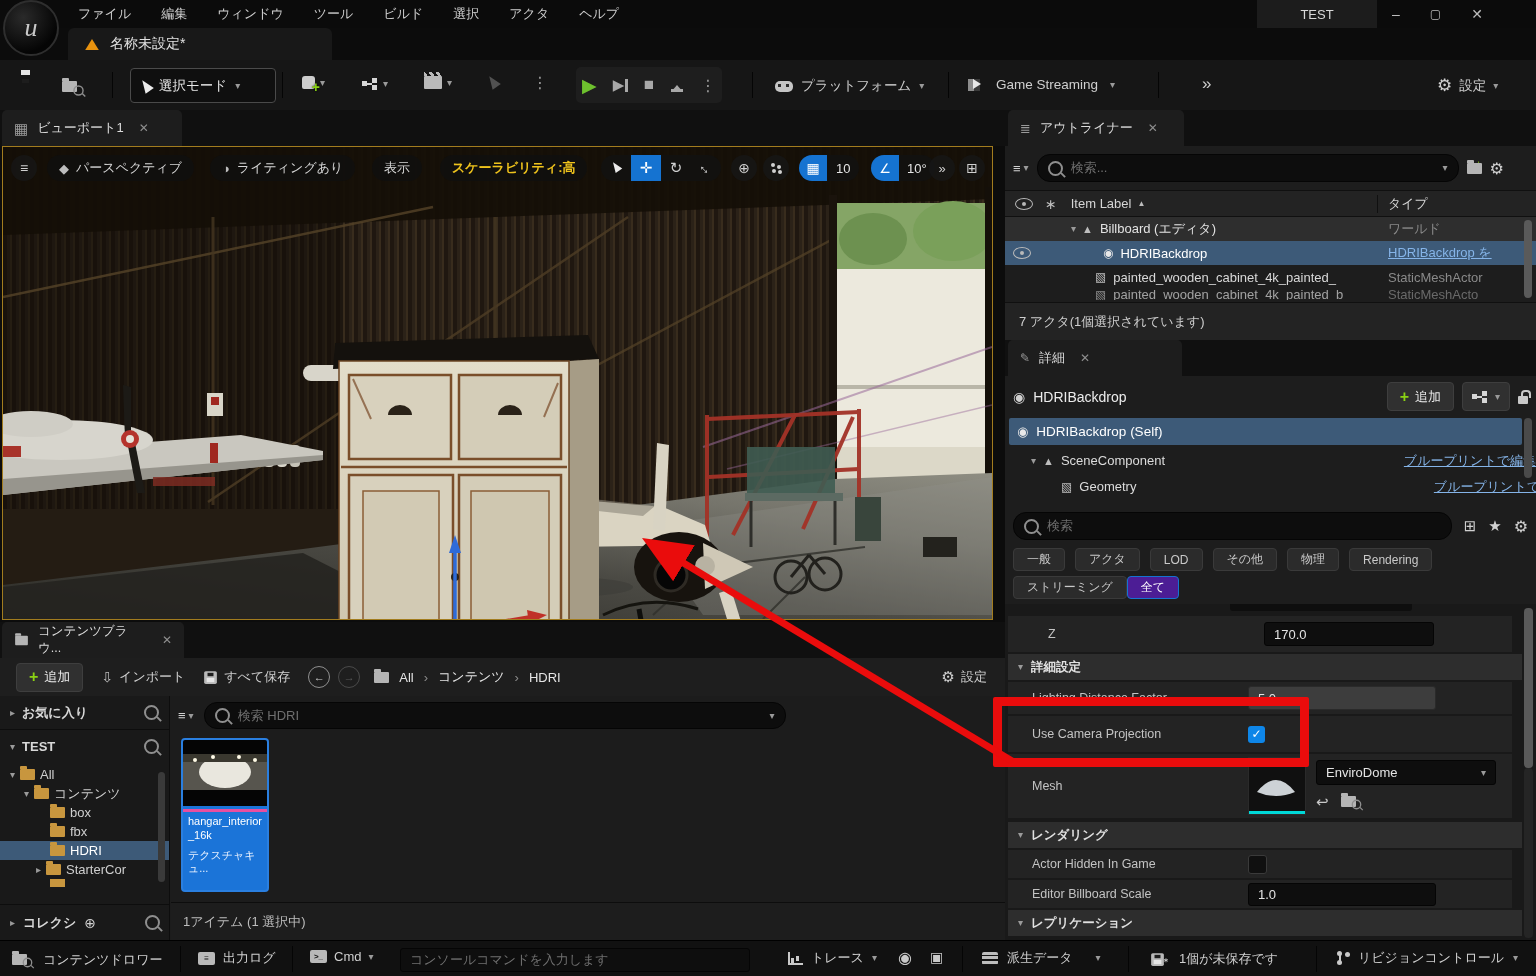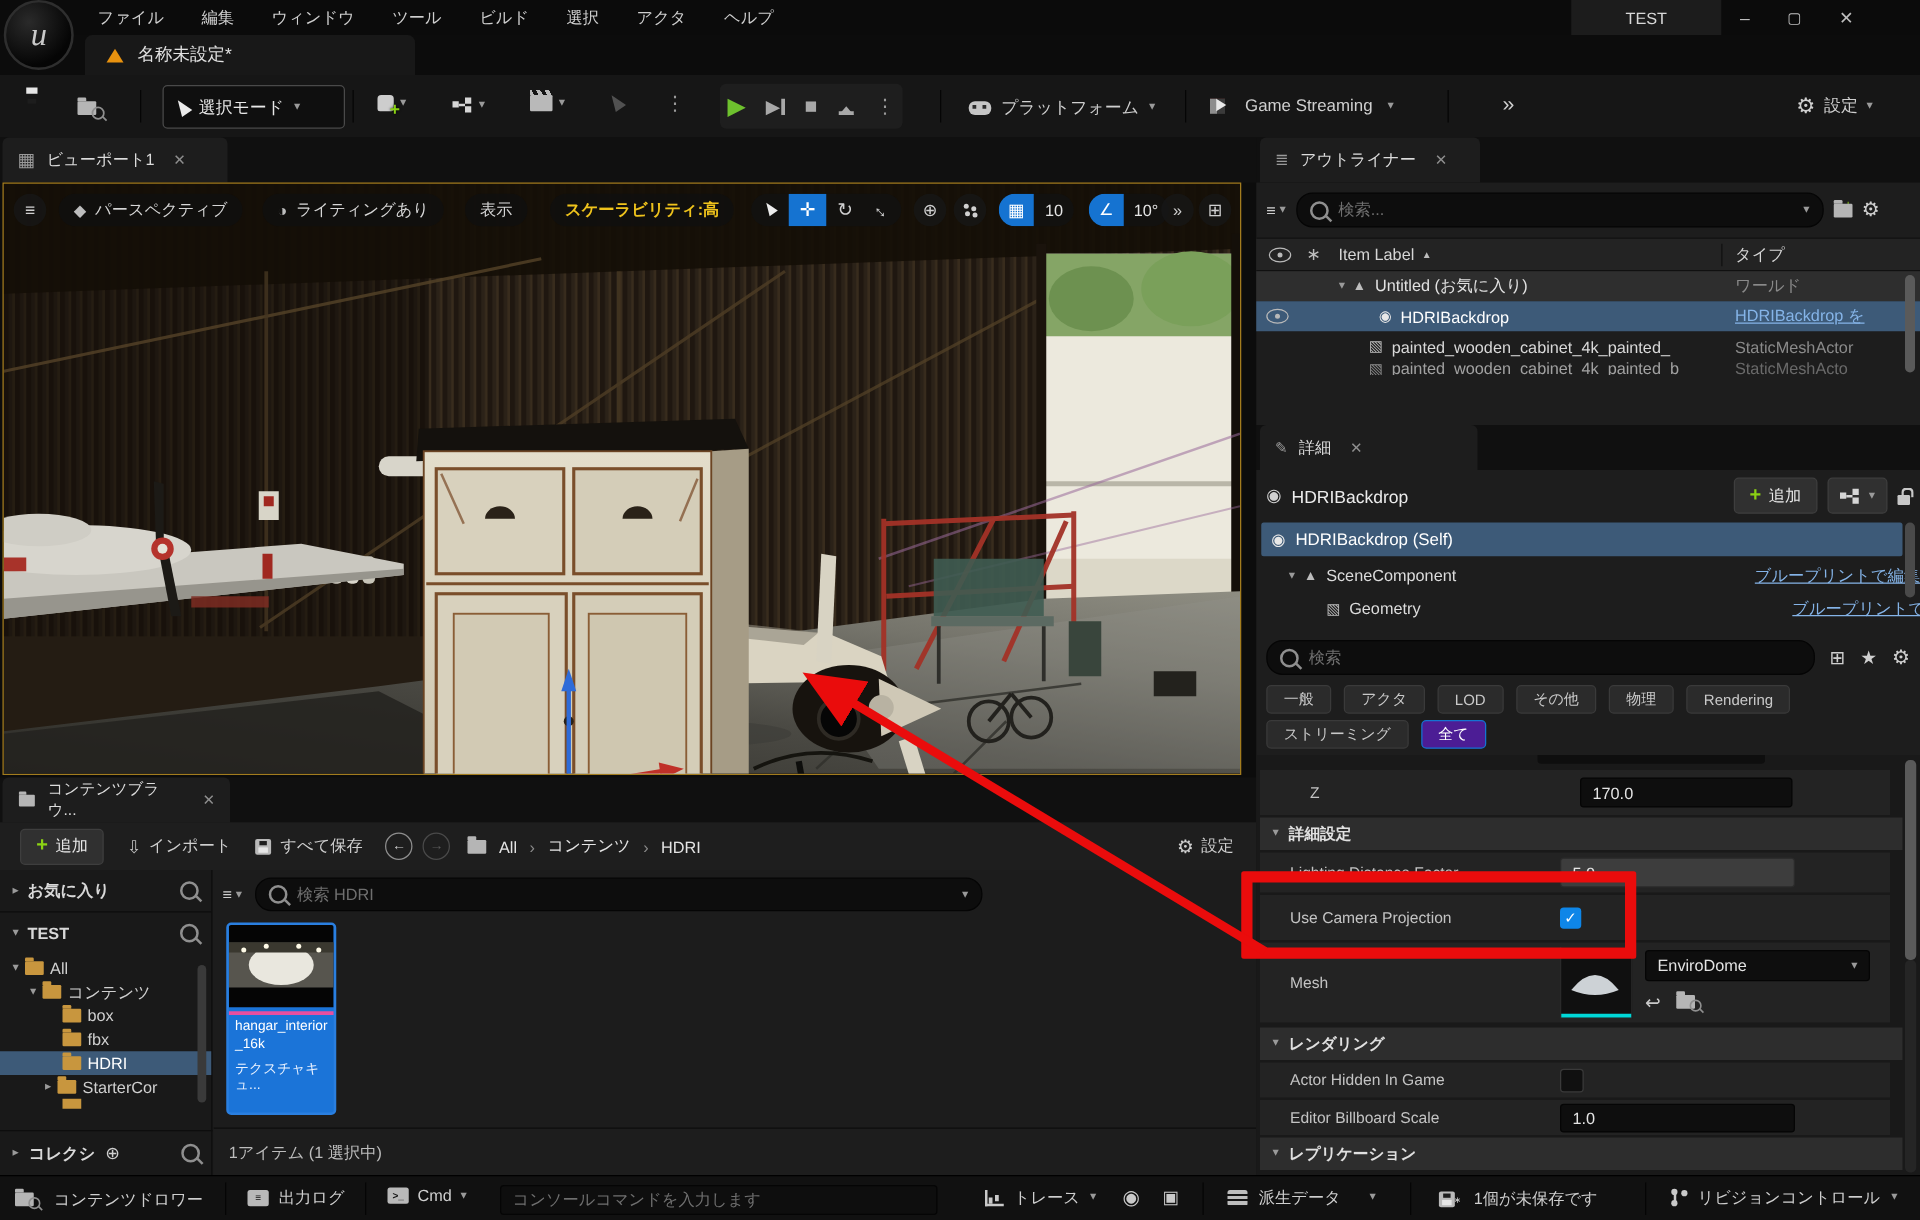--- a/index.html
+++ b/index.html
@@ -523,21 +523,21 @@
         <span style="color:#d6d6d6;">Item Label</span>
         <span style="font-size:8px;color:#bdbdbd;">▲</span>
       </span>
       <span class="grow"></span>
       <span style="width:148px;color:#d6d6d6;border-left:1px solid #101010;padding-left:10px;">タイプ</span>
     </div>
 
     <div class="abs row" style="left:0;top:71px;width:531px;height:24px;background:#2e2e2e;">
       <span class="chev" style="margin-left:66px;">▾</span>
       <span style="margin-left:6px;font-size:11px;color:#bdbdbd;">▲</span>
-      <span style="margin-left:7px;color:#e2e2e2;">Untitled (お気に入り)</span>
+      <span style="margin-left:7px;color:#e2e2e2;">Billboard (エディタ)</span>
       <span class="grow"></span>
       <span class="dim" style="width:148px;padding-left:10px;">ワールド</span>
     </div>
     <div class="abs row" style="left:0;top:95px;width:531px;height:24px;background:#3d5a78;">
       <span class="i-eye" style="margin-left:8px;"></span>
       <span style="margin-left:72px;font-size:12px;color:#e8e8e8;">◉</span>
       <span style="margin-left:7px;color:#fff;">HDRIBackdrop</span>
       <span class="grow"></span>
       <span class="link" style="width:148px;padding-left:10px;overflow:hidden;">HDRIBackdrop を</span>
     </div>
@@ -547,20 +547,23 @@
       <span class="grow"></span>
       <span class="dim" style="width:148px;padding-left:10px;">StaticMeshActor</span>
     </div>
     <div class="abs row" style="left:0;top:143px;width:531px;height:11px;overflow:hidden;opacity:.7;">
       <span style="margin-left:90px;font-size:12px;color:#bdbdbd;">▧</span>
       <span style="margin-left:7px;color:#d9d9d9;">painted_wooden_cabinet_4k_painted_b</span>
       <span class="grow"></span>
       <span class="dim" style="width:148px;padding-left:10px;">StaticMeshActo</span>
     </div>
     <div class="abs" style="right:4px;top:74px;width:8px;height:78px;background:#5a5a5a;border-radius:4px;"></div>
+    <div class="abs row" style="left:0;top:156px;width:531px;height:38px;background:#232323;border-top:1px solid #101010;padding-left:14px;box-sizing:border-box;">
+      <span style="color:#cfcfcf;">7 アクタ(1個選択されています)</span>
+    </div>
   </div>
 
   <div class="abs strip" style="left:1005px;top:340px;width:531px;height:36px;"></div>
   <div class="abs ptab" style="left:1008px;top:340px;width:150px;">
     <span style="font-size:12px;color:#9a9a9a;">✎</span>
     <span>詳細</span>
     <span class="x">✕</span>
   </div>
   <div class="abs" style="left:1005px;top:376px;width:531px;height:564px;background:#1d1d1d;overflow:hidden;">
 
@@ -609,21 +612,21 @@
     </div>
 
     <div class="abs row" style="left:8px;top:172px;gap:10px;">
       <span class="chip">一般</span>
       <span class="chip">アクタ</span>
       <span class="chip">LOD</span>
       <span class="chip">その他</span>
       <span class="chip">物理</span>
       <span class="chip">Rendering</span>
     </div>
-    <div class="abs row" style="left:8px;top:200px;gap:10px;">
+    <div class="abs row" style="left:8px;top:200px;">
       <span class="chip">ストリーミング</span>
       <span class="chip on">全て</span>
     </div>
     <div class="abs" style="left:0;top:228px;width:531px;height:336px;background:#191919;"></div>
 
     <div class="abs" style="left:225px;top:228px;width:182px;height:7px;background:#0e0e0e;border-radius:0 0 3px 3px;"></div>
 
     <div class="prow" style="left:3px;top:240px;width:504px;height:36px;">
       <span class="name" style="padding-left:40px;">Z</span>
       <span class="input" style="width:150px;height:22px;">

